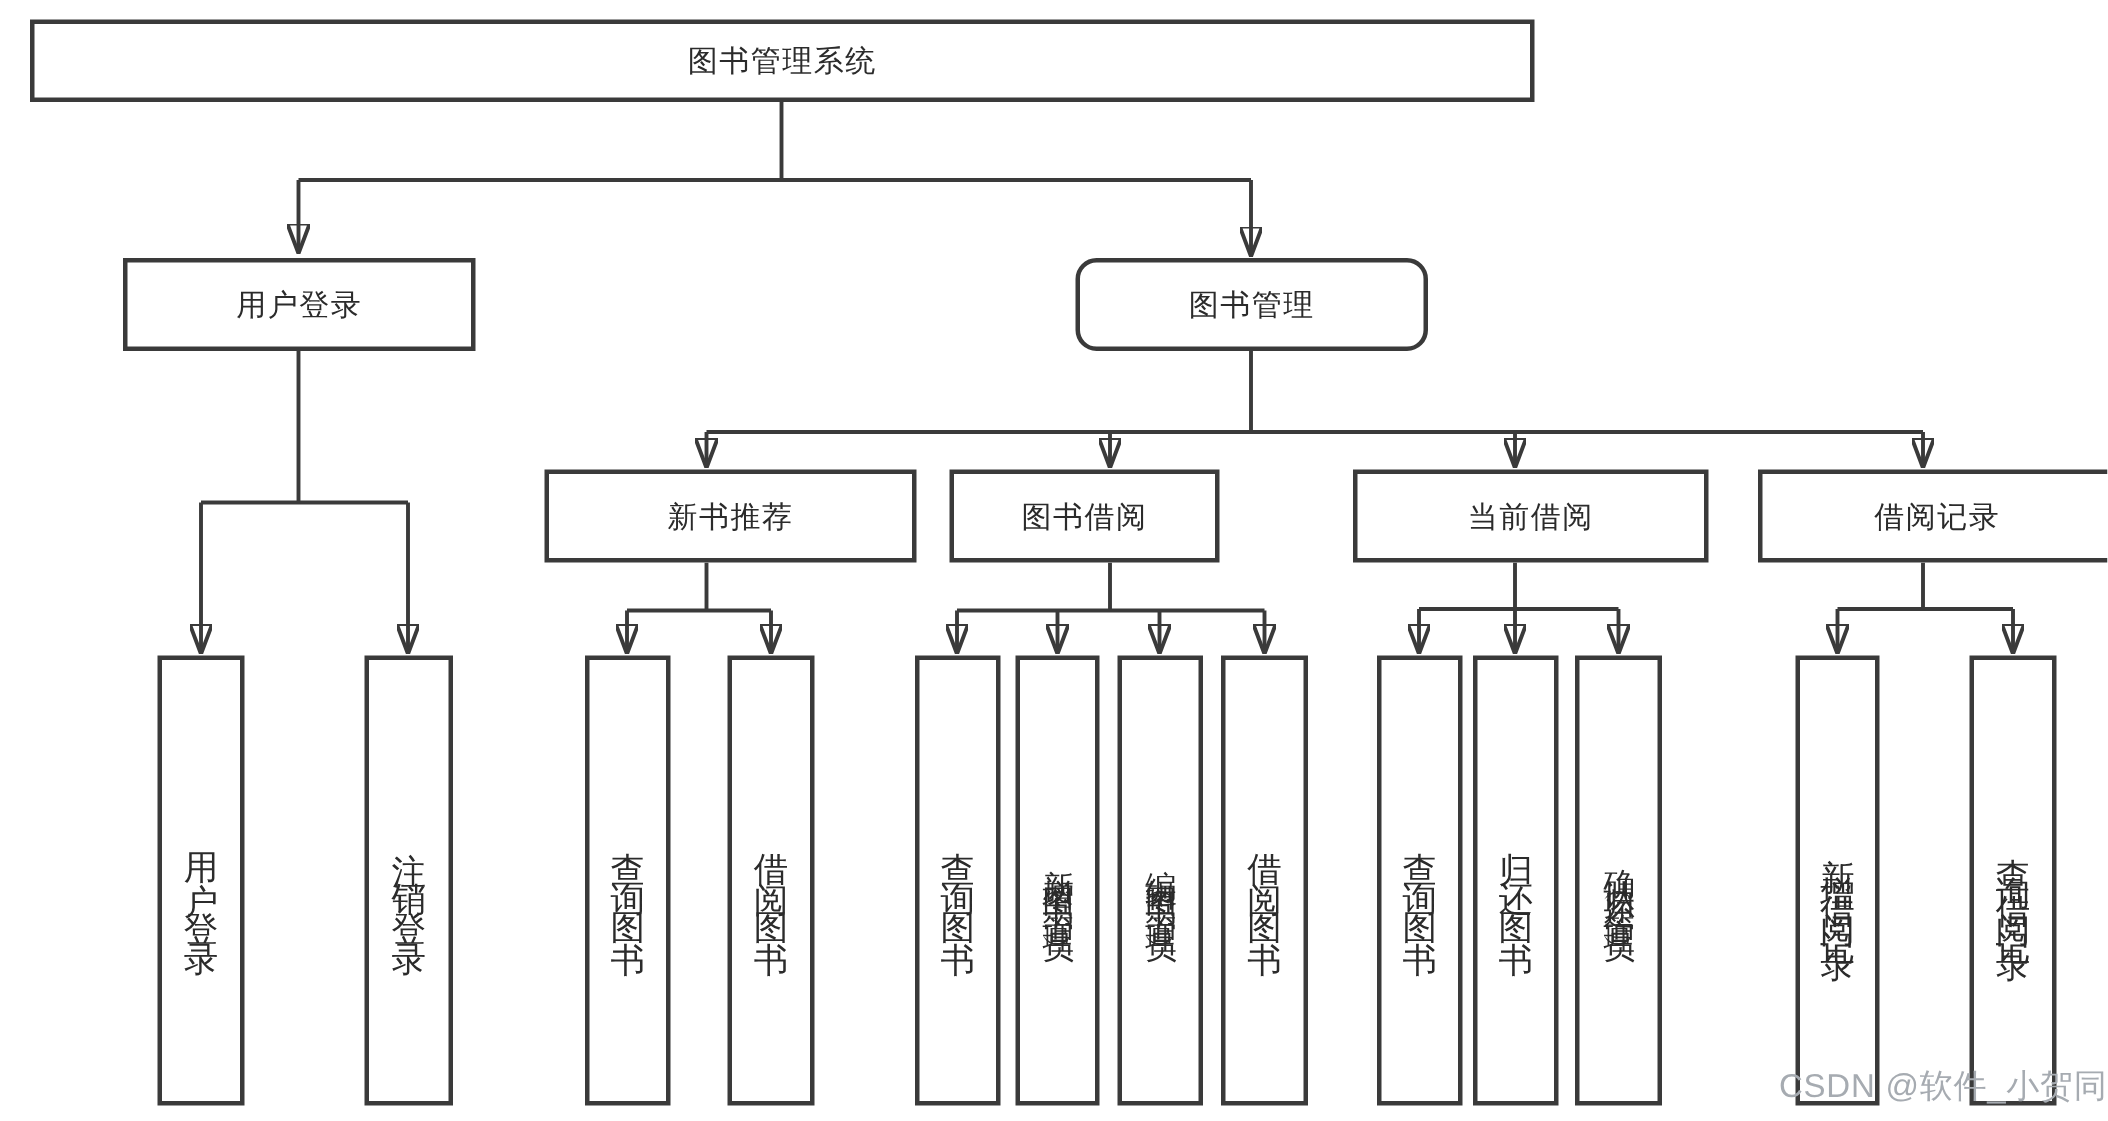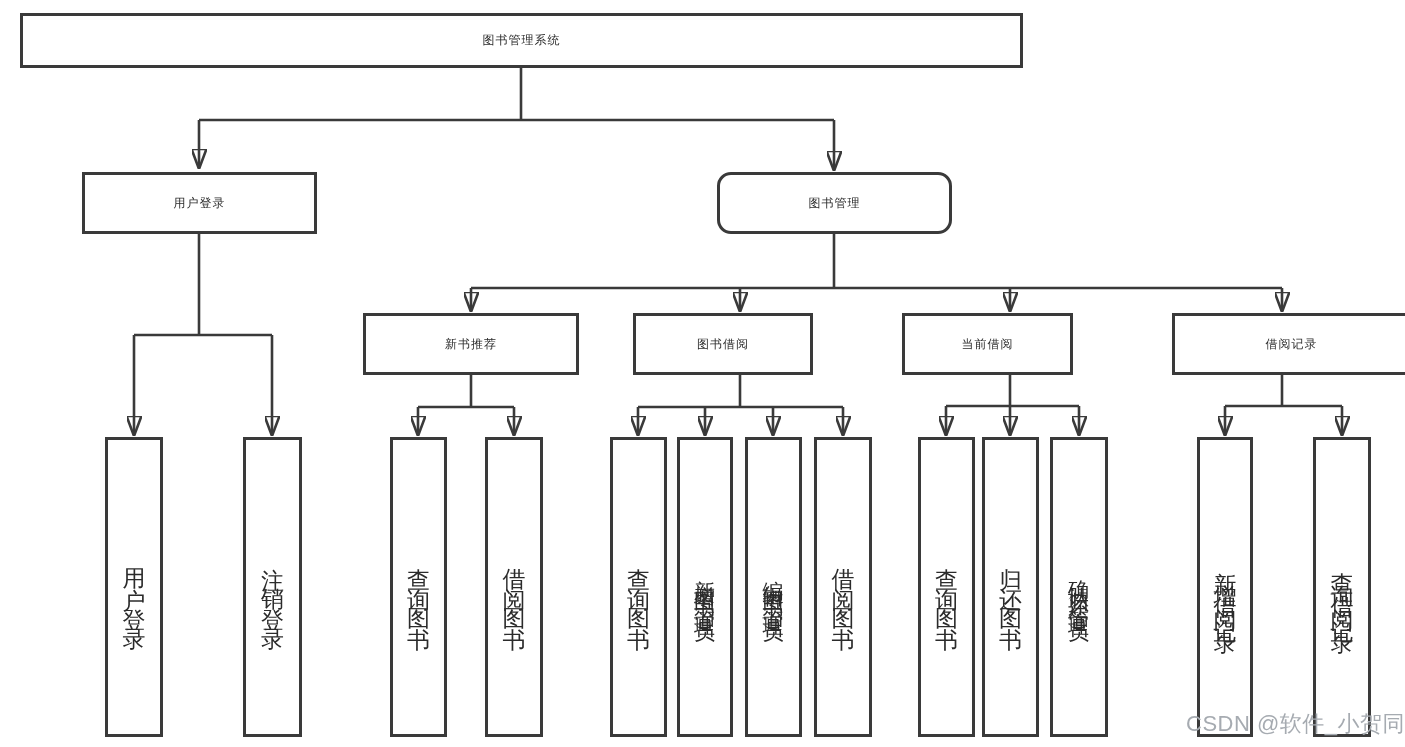--- a/index.html
+++ b/index.html
@@ -12,21 +12,21 @@
   }
   .node{
     position:absolute;
     box-sizing:border-box;
     border:3px solid #3a3a3a;
     background:#ffffff;
     display:flex;
     align-items:center;
     justify-content:center;
     color:#2b2b2b;
-    font-size:12px;
+    font-size:20px;
     letter-spacing:1px;
     z-index:2;
   }
   .leaf{
     writing-mode:vertical-rl;
     font-size:23px;
     letter-spacing:20px;
     line-height:1;
     padding-top:6px;
   }
@@ -109,23 +109,23 @@
       <path d="M1225 406 V435" marker-end="url(#arrow)"></path>
       <path d="M1342 406 V435" marker-end="url(#arrow)"></path>
     </g>
   </svg>
 
   <div class="node" style="left:20px;top:13px;width:1003px;height:55px;">图书管理系统</div>
 
   <div class="node" style="left:82px;top:172px;width:235px;height:62px;">用户登录</div>
   <div class="node" style="left:717px;top:172px;width:235px;height:62px;border-radius:14px;">图书管理</div>
 
-  <div class="node" style="left:363px;top:313px;width:216px;height:62px;">新书推荐</div>
+  <div class="node" style="left:363px;top:313px;width:248px;height:62px;">新书推荐</div>
   <div class="node" style="left:633px;top:313px;width:180px;height:62px;">图书借阅</div>
-  <div class="node" style="left:902px;top:313px;width:171px;height:62px;">当前借阅</div>
+  <div class="node" style="left:902px;top:313px;width:237px;height:62px;">当前借阅</div>
   <div class="node" style="left:1172px;top:313px;width:239px;height:62px;">借阅记录</div>
 
   <div class="node leaf" style="left:105px;top:437px;width:58px;height:300px;">用户登录</div>
   <div class="node leaf" style="left:243px;top:437px;width:59px;height:300px;">注销登录</div>
 
   <div class="node leaf" style="left:390px;top:437px;width:57px;height:300px;">查询图书</div>
   <div class="node leaf" style="left:485px;top:437px;width:58px;height:300px;">借阅图书</div>
 
   <div class="node leaf" style="left:610px;top:437px;width:57px;height:300px;">查询图书</div>
   <div class="node leaf sp-sm" style="left:677px;top:437px;width:56px;height:300px;">新增图书（管理员）</div>

